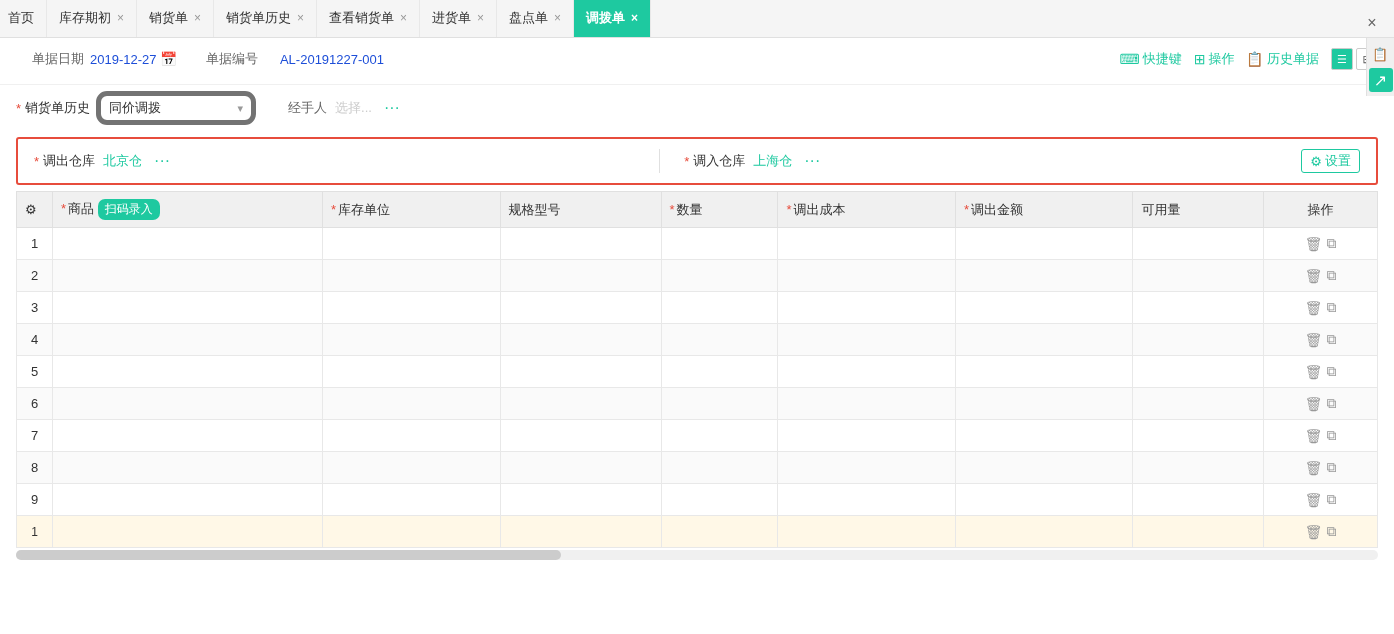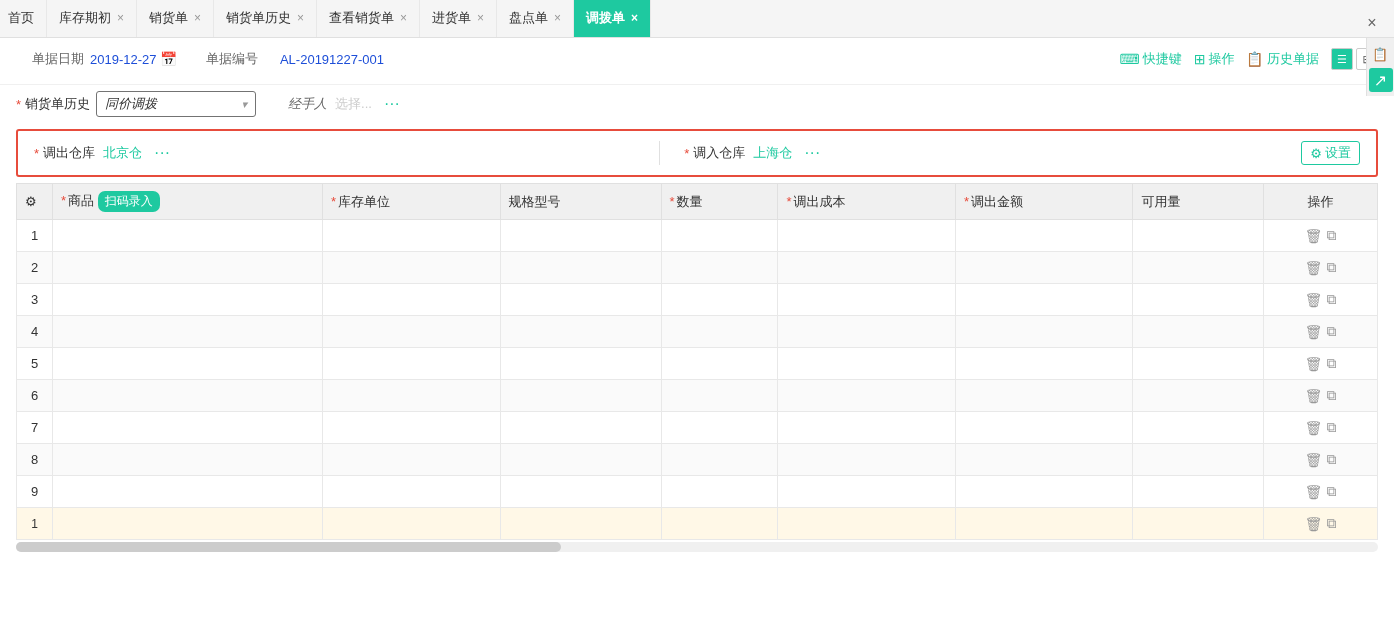--- a/index.html
+++ b/index.html
@@ -137,31 +137,30 @@
     
     .biz-row {
       display: flex;
       align-items: center;
       padding: 6px 16px;
     }
     .biz-row .required-star { color: #e74c3c; }
     .biz-select {
       display: flex;
       align-items: center;
-      border: 1px solid #737373;
-      border-radius: 3px;
+      border: 5px solid #737373;
+      border-radius: 11px;
       padding: 3px 8px;
       min-width: 160px;
       cursor: pointer;
       background: #fff;
-      font-style: italic;
     }
     .biz-select-text { flex: 1; color: #333; }
     .biz-select-arrow { color: #999; font-size: 11px; margin-left: 8px; }
-    .person-label { color: #666; margin-right: 8px; margin-left: 32px; font-style: italic; }
+    .person-label { color: #666; margin-right: 8px; margin-left: 32px; }
     .person-placeholder { color: #ccc; }
     .person-dots { color: #1ec9a0; margin-left: 12px; cursor: pointer; font-size: 16px; }
 
     
     .table-wrapper {
       padding: 0 16px;
       overflow-x: auto;
     }
     .data-table {
       width: 100%;

